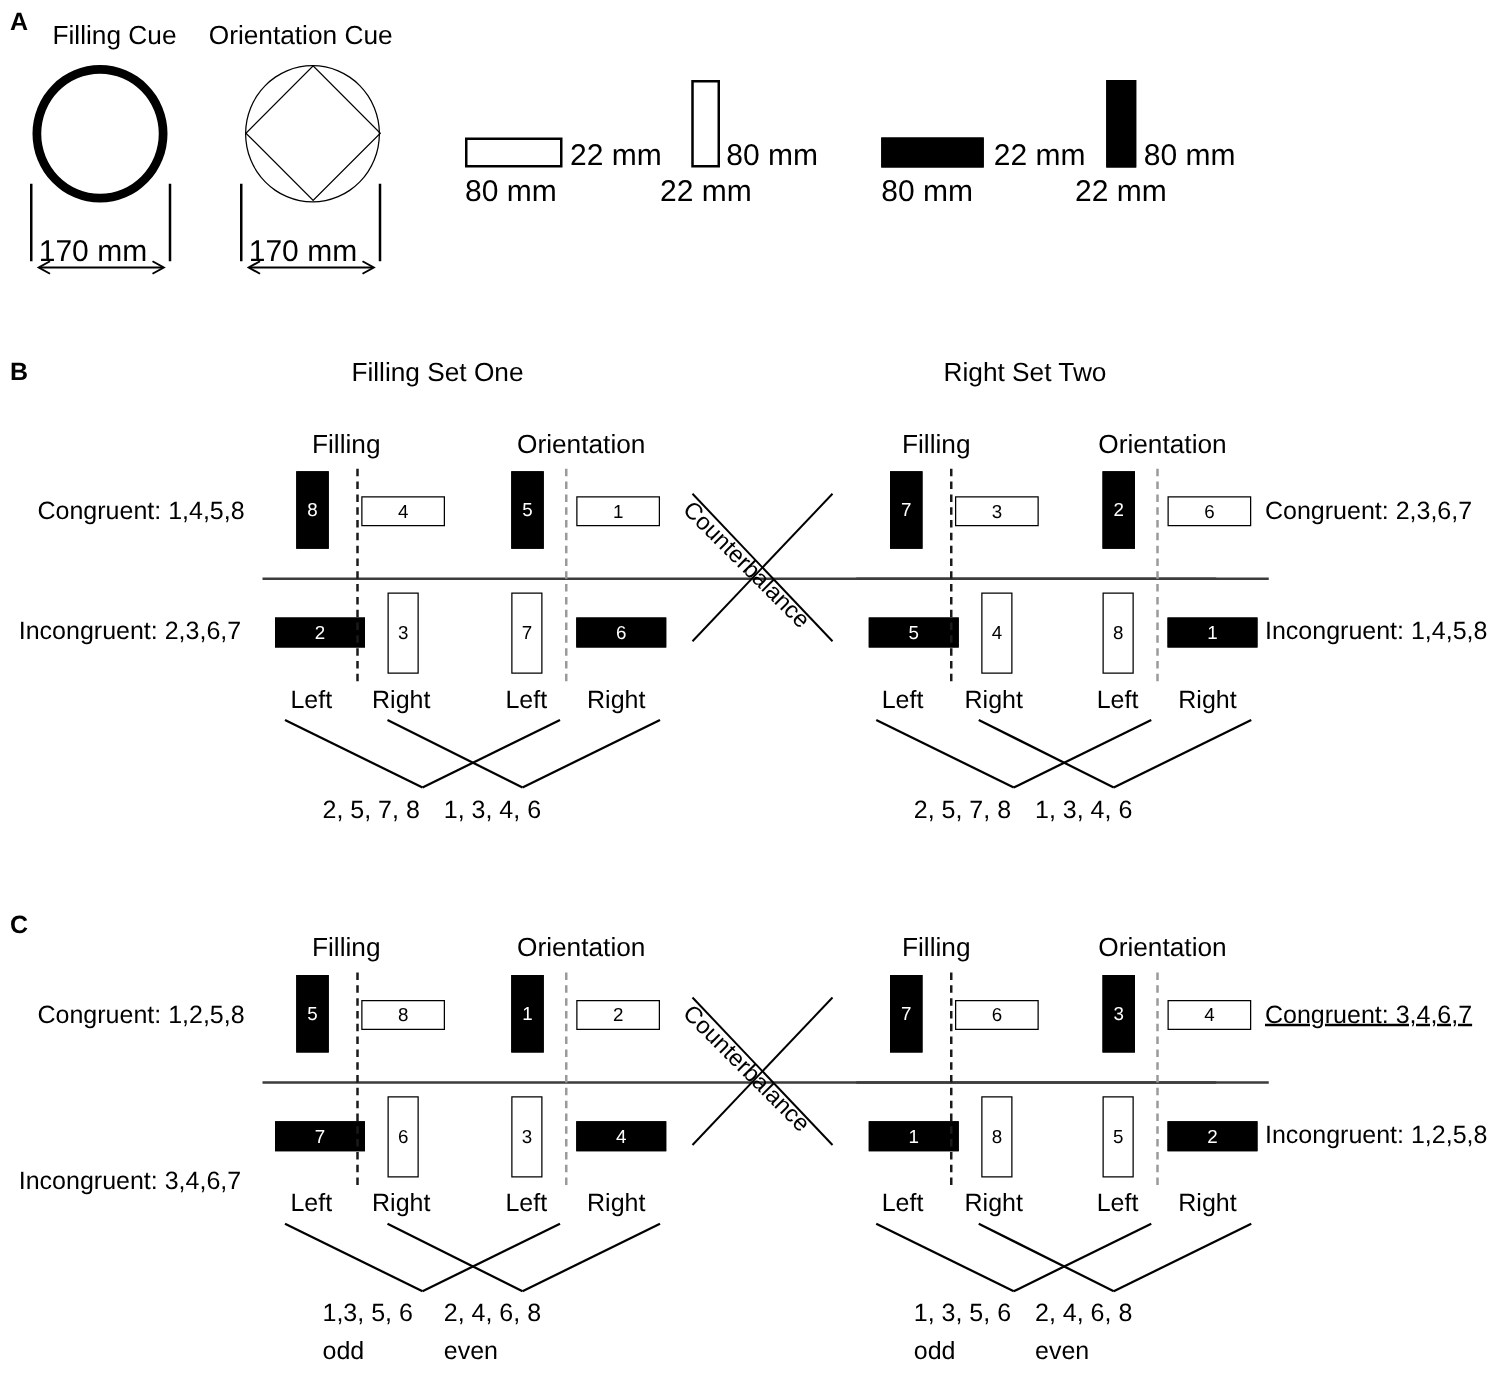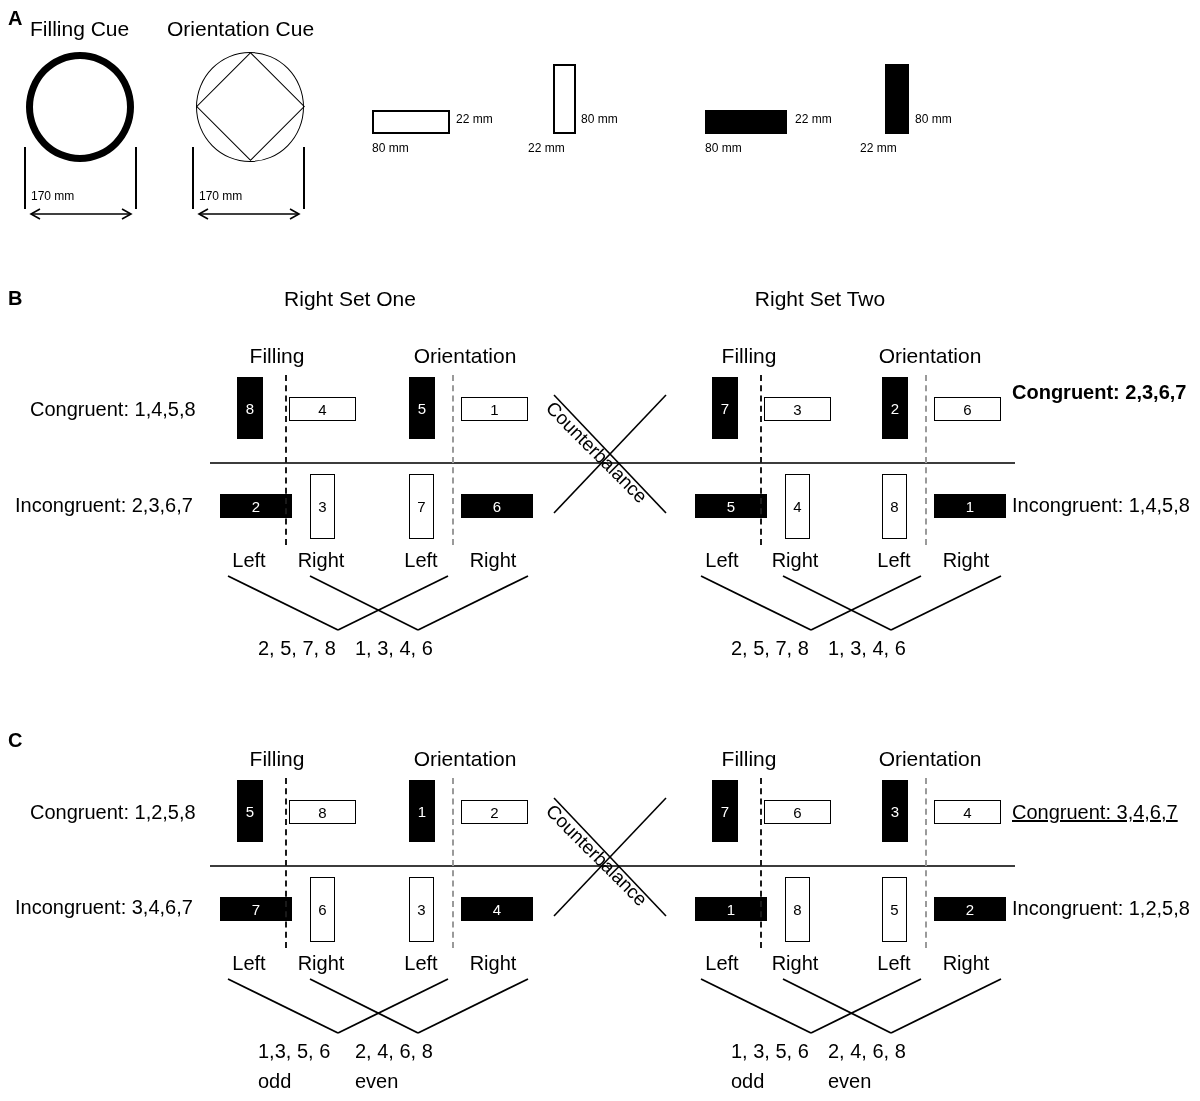--- a/index.html
+++ b/index.html
@@ -24,21 +24,21 @@
     font-size: 20px;
     font-weight: bold;
     line-height: 1;
   }
   .cue-title {
     font-size: 21px;
     line-height: 1;
     white-space: nowrap;
   }
   .dim-label {
-    font-size: 12px;
+    font-size: 24px;
     line-height: 1;
     white-space: nowrap;
   }
   .set-title {
     font-size: 21px;
     line-height: 1;
     white-space: nowrap;
     text-align: center;
   }
   .col-head {
@@ -128,21 +128,21 @@
   }
   svg { display:block; overflow: visible; }
 </style>
 </head>
 <body>
 
 <div id="figure">
 
   <div class="abs panel-letter" style="left:8px; top:8px;">A</div>
 
-  <div class="abs cue-title" style="left:30px; top:18px;">Filling Cue</div>
+  <div class="abs cue-title" style="left:42px; top:18px;">Filling Cue</div>
   <div class="abs cue-title" style="left:167px; top:18px;">Orientation Cue</div>
 
   <div class="abs filling-circle" style="left:26px; top:52px; width:108px; height:110px;"></div>
   <div class="abs ext-line" style="left:24px; top:147px; height:62px;"></div>
   <div class="abs ext-line" style="left:135px; top:147px; height:62px;"></div>
   <div class="abs dim-label" style="left:31px; top:190px;">170 mm</div>
   <svg class="abs" style="left:24px; top:206px;" width="114" height="16">
     <line x1="8" y1="8" x2="106" y2="8" stroke="#000" stroke-width="1.6"></line>
     <polyline points="16,3 7,8 16,13" fill="none" stroke="#000" stroke-width="1.6"></polyline>
     <polyline points="98,3 107,8 98,13" fill="none" stroke="#000" stroke-width="1.6"></polyline>
@@ -170,21 +170,21 @@
   <div class="abs sample-bar black" style="left:705px; top:110px; width:82px; height:24px;"></div>
   <div class="abs dim-label" style="left:795px; top:113px;">22 mm</div>
   <div class="abs dim-label" style="left:705px; top:142px;">80 mm</div>
 
   <div class="abs sample-bar black" style="left:885px; top:64px; width:24px; height:70px;"></div>
   <div class="abs dim-label" style="left:915px; top:113px;">80 mm</div>
   <div class="abs dim-label" style="left:860px; top:142px;">22 mm</div>
 
   <div class="abs panel-letter" style="left:8px; top:288px;">B</div>
 
-  <div class="abs set-title" style="left:240px; top:288px; width:220px;">Right Set One</div>
+  <div class="abs set-title" style="left:240px; top:288px; width:220px;">Filling Set One</div>
   <div class="abs set-title" style="left:710px; top:288px; width:220px;">Right Set Two</div>
 
   <div class="abs col-head" style="left:222px; top:345px; width:110px;">Filling</div>
   <div class="abs col-head" style="left:390px; top:345px; width:150px;">Orientation</div>
 
   <div class="abs side-label" style="left:30px; top:399px;">Congruent: 1,4,5,8</div>
   <div class="abs side-label" style="left:15px; top:495px;">Incongruent: 2,3,6,7</div>
 
   <div class="abs bar black" style="left:237px; top:377px; width:26px; height:62px;">8</div>
   <div class="abs bar white" style="left:289px; top:397px; width:67px; height:24px;">4</div>
@@ -217,21 +217,21 @@
 
   <svg class="abs" style="left:548px; top:385px;" width="125" height="135">
     <line x1="6" y1="128" x2="118" y2="10" stroke="#000" stroke-width="1.6"></line>
     <line x1="6" y1="10" x2="118" y2="128" stroke="#000" stroke-width="1.6"></line>
   </svg>
   <div class="abs cb-text" style="left:556px; top:398px; transform: rotate(45deg);">Counterbalance</div>
 
   <div class="abs col-head" style="left:694px; top:345px; width:110px;">Filling</div>
   <div class="abs col-head" style="left:855px; top:345px; width:150px;">Orientation</div>
 
-  <div class="abs side-label" style="left:1012px; top:382px;font-weight:bold;">Congruent: 2,3,6,7</div>
+  <div class="abs side-label" style="left:1012px; top:399px;">Congruent: 2,3,6,7</div>
   <div class="abs side-label" style="left:1012px; top:495px;">Incongruent: 1,4,5,8</div>
 
   <div class="abs bar black" style="left:712px; top:377px; width:26px; height:62px;">7</div>
   <div class="abs bar white" style="left:764px; top:397px; width:67px; height:24px;">3</div>
   <div class="abs bar black" style="left:882px; top:377px; width:26px; height:62px;">2</div>
   <div class="abs bar white" style="left:934px; top:397px; width:67px; height:24px;">6</div>
 
   <div class="abs sep-line" style="left:685px; top:462px; width:330px;"></div>
 
   <div class="abs bar black" style="left:695px; top:494px; width:72px; height:24px;">5</div>
@@ -255,21 +255,21 @@
   </svg>
   <div class="abs group-label" style="left:731px; top:638px; width:130px;">2, 5, 7, 8</div>
   <div class="abs group-label" style="left:828px; top:638px; width:130px;">1, 3, 4, 6</div>
 
   <div class="abs panel-letter" style="left:8px; top:730px;">C</div>
 
   <div class="abs col-head" style="left:222px; top:748px; width:110px;">Filling</div>
   <div class="abs col-head" style="left:390px; top:748px; width:150px;">Orientation</div>
 
   <div class="abs side-label" style="left:30px; top:802px;">Congruent: 1,2,5,8</div>
-  <div class="abs side-label" style="left:15px; top:897px;">Incongruent: 3,4,6,7</div>
+  <div class="abs side-label" style="left:15px; top:935px;">Incongruent: 3,4,6,7</div>
 
   <div class="abs bar black" style="left:237px; top:780px; width:26px; height:62px;">5</div>
   <div class="abs bar white" style="left:289px; top:800px; width:67px; height:24px;">8</div>
   <div class="abs bar black" style="left:409px; top:780px; width:26px; height:62px;">1</div>
   <div class="abs bar white" style="left:461px; top:800px; width:67px; height:24px;">2</div>
 
   <div class="abs sep-line" style="left:210px; top:865px; width:763px;"></div>
 
   <div class="abs bar black" style="left:220px; top:897px; width:72px; height:24px;">7</div>
   <div class="abs bar white" style="left:310px; top:877px; width:25px; height:65px;">6</div>

